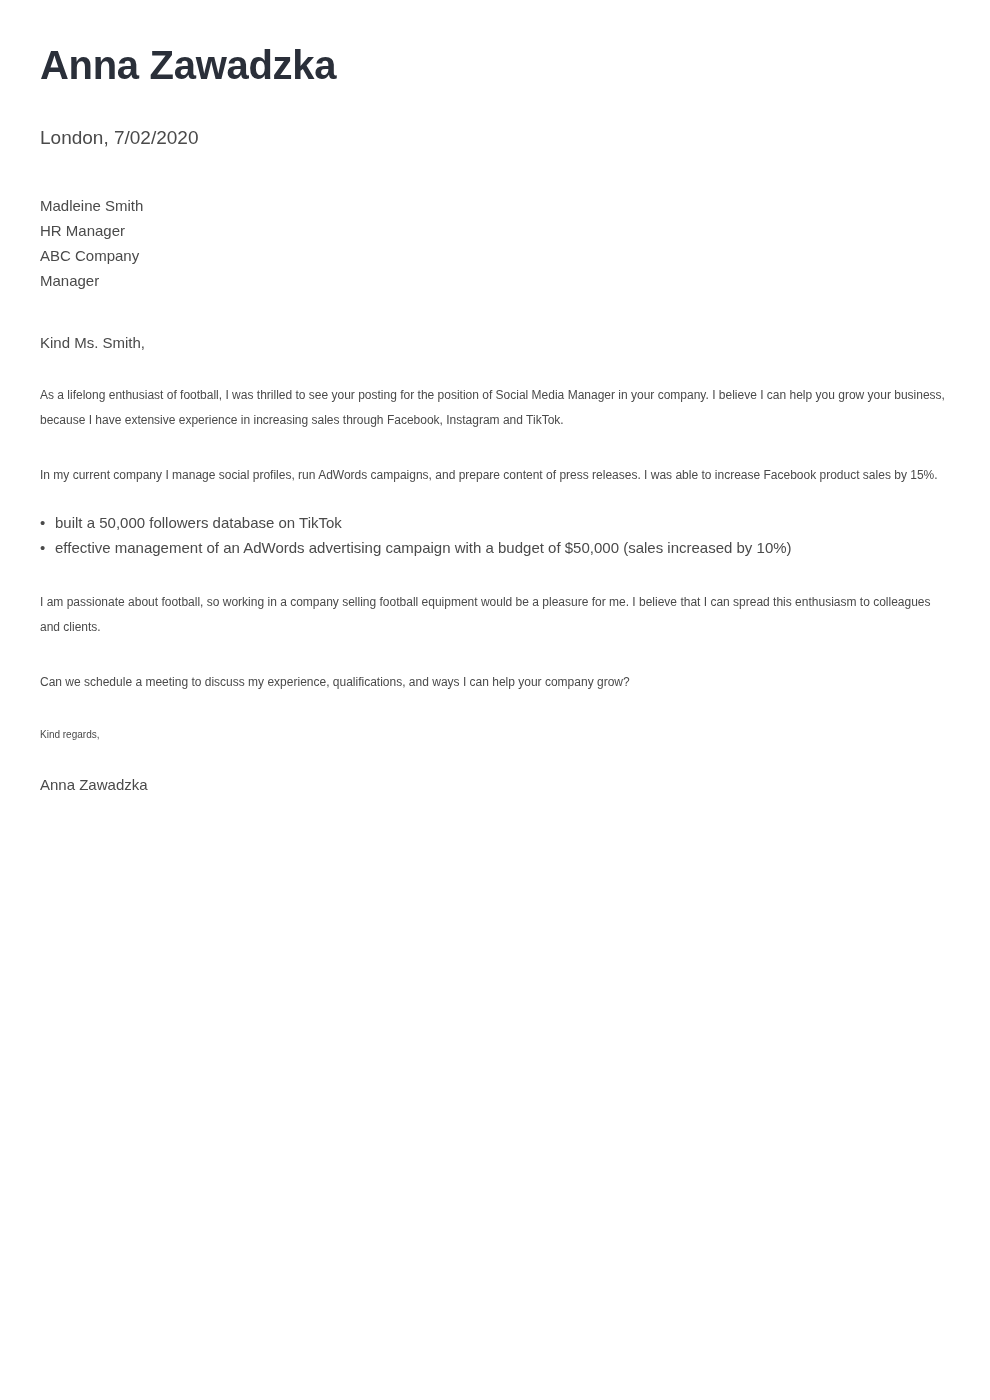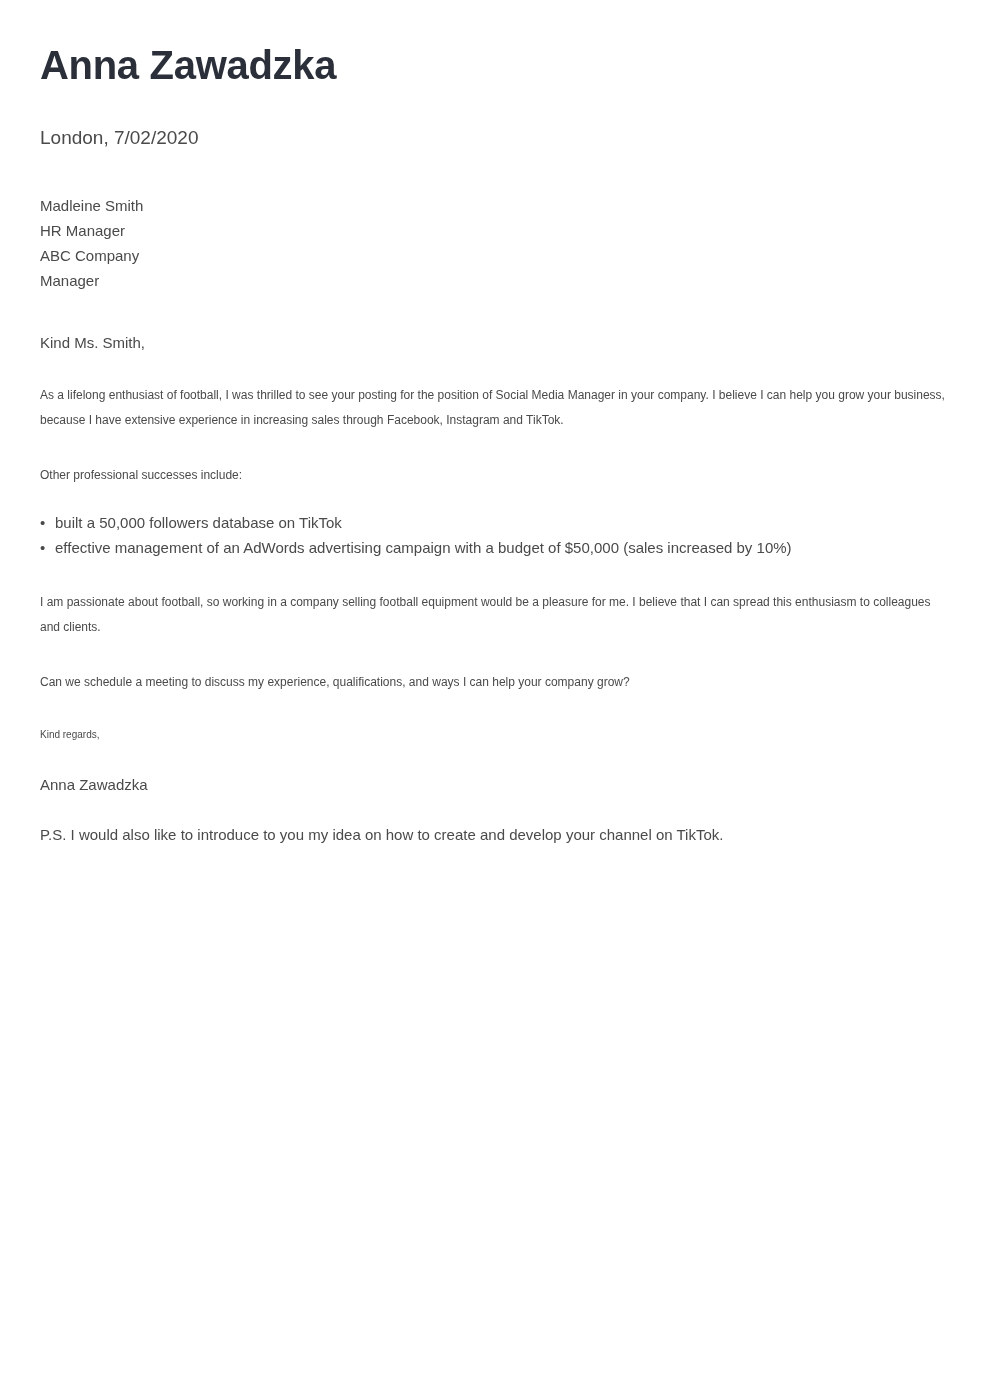--- a/index.html
+++ b/index.html
@@ -143,35 +143,34 @@
     <div class="recipient-line">Madleine Smith</div>
     <div class="recipient-line">HR Manager</div>
     <div class="recipient-line">ABC Company</div>
     <div class="recipient-line">Manager</div>
   </div>
 
   <div class="salutation">Kind Ms. Smith,</div>
 
   <p class="body-paragraph">As a lifelong enthusiast of football, I was thrilled to see your posting for the position of Social Media Manager in your company. I believe I can help you grow your business, because I have extensive experience in increasing sales through Facebook, Instagram and TikTok.</p>
 
+  <p class="body-paragraph">In my current company I manage social profiles, run AdWords campaigns, and prepare content of press releases. I was able to increase Facebook product sales by 15%.</p>
 
-  <p class="body-paragraph">Other professional successes include:</p>
 
   <ul class="bullet-list">
     <li class="bullet-item">
       <span class="bullet-dot">•</span><span>built a 50,000 followers database on TikTok</span>
     </li>
     <li class="bullet-item">
       <span class="bullet-dot">•</span><span>effective management of an AdWords advertising campaign with a budget of $50,000 (sales increased by 10%)</span>
     </li>
   </ul>
 
   <p class="body-paragraph">I am passionate about football, so working in a company selling football equipment would be a pleasure for me. I believe that I can spread this enthusiasm to colleagues and clients.</p>
 
   <p class="body-paragraph">Can we schedule a meeting to discuss my experience, qualifications, and ways I can help your company grow?</p>
 
   <div class="closing-line">Kind regards,</div>
 
   <div class="signature-line">Anna Zawadzka</div>
 
-  <div class="postscript">P.S. I would also like to introduce to you my idea on how to create and develop your channel on TikTok.</div>
 
 </div>
 
 </body></html>

